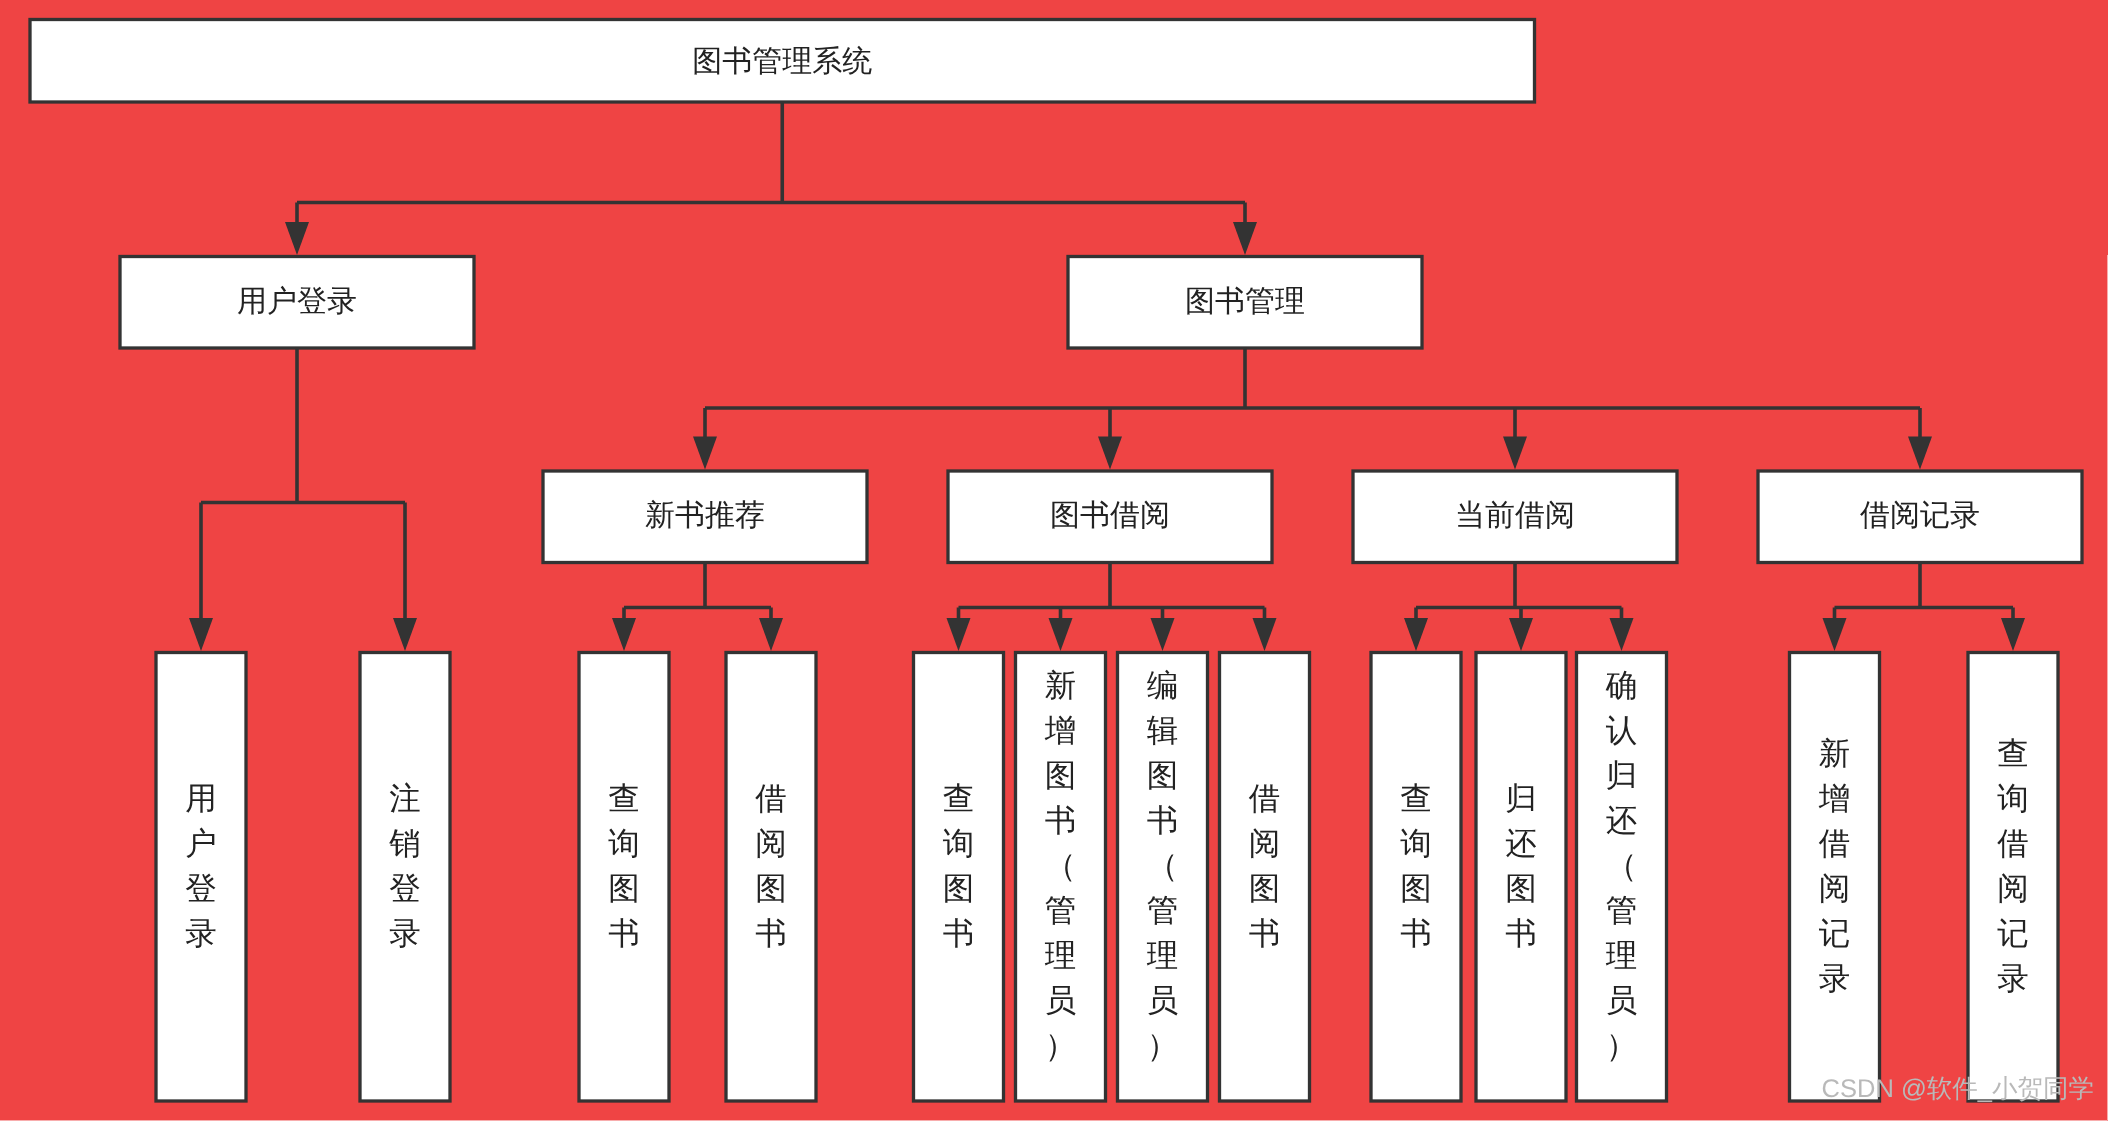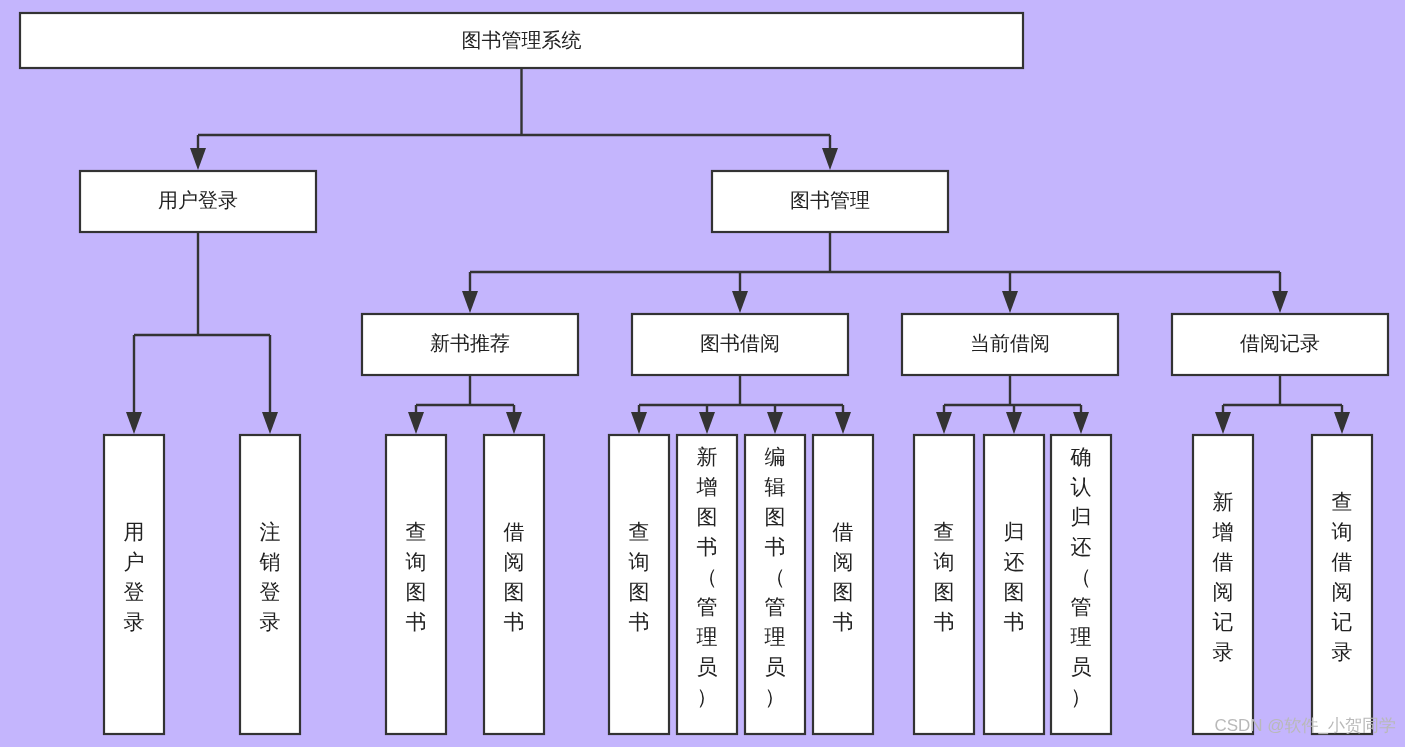--- a/index.html
+++ b/index.html
@@ -7,21 +7,21 @@
     padding: 0;
     background: #ffffff;
   }
   body {
     font-family: "Liberation Sans", "DejaVu Sans", sans-serif;
   }
   #diagram-root {
     position: relative;
     width: 1405px;
     height: 747px;
-    background: #c4b5fd;
+    background: #ef4444;
     overflow: hidden;
   }
   svg.diagram-canvas {
     position: absolute;
     left: 0;
     top: 0;
     width: 1405px;
     height: 747px;
     display: block;
   }

